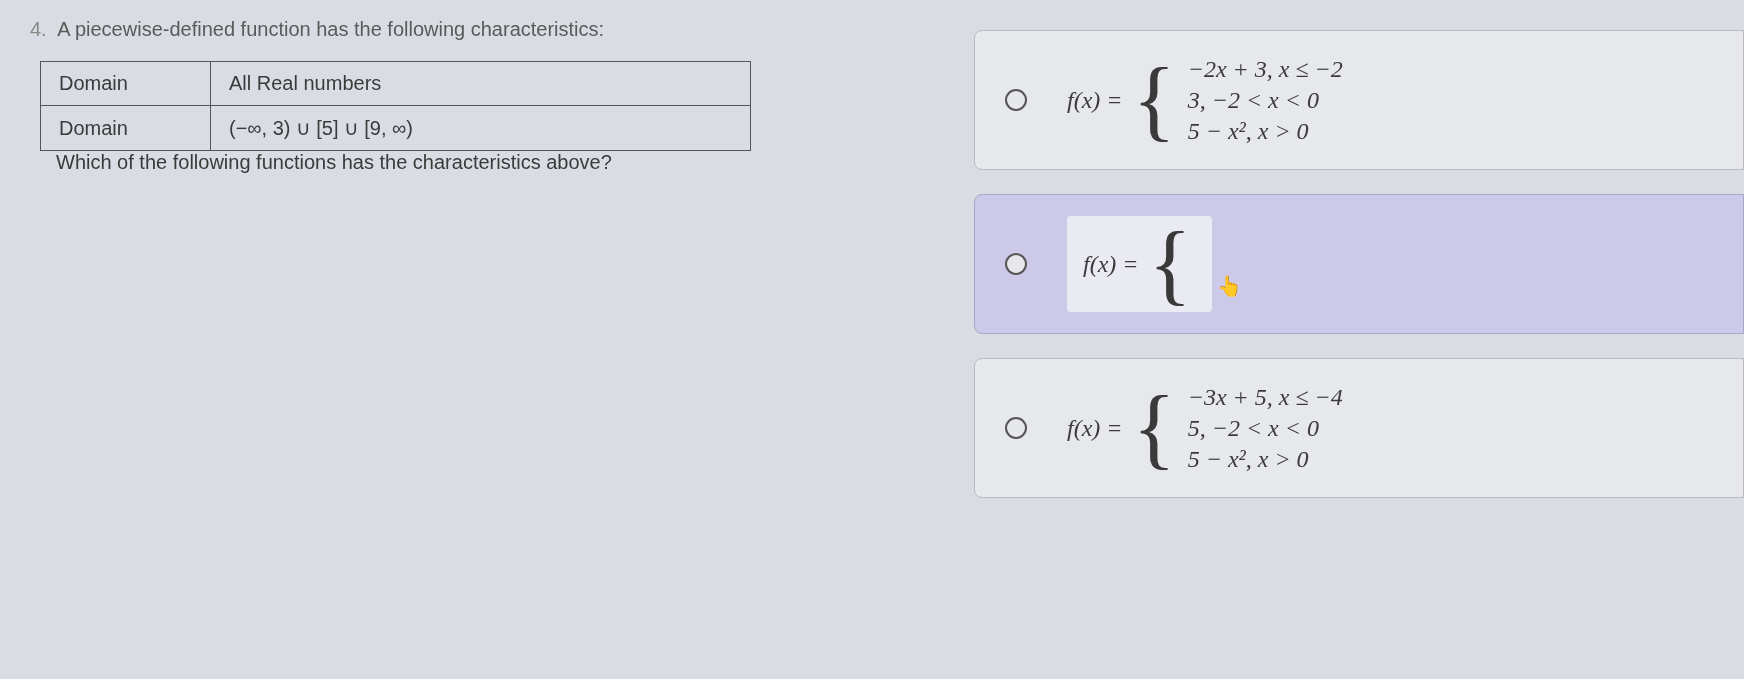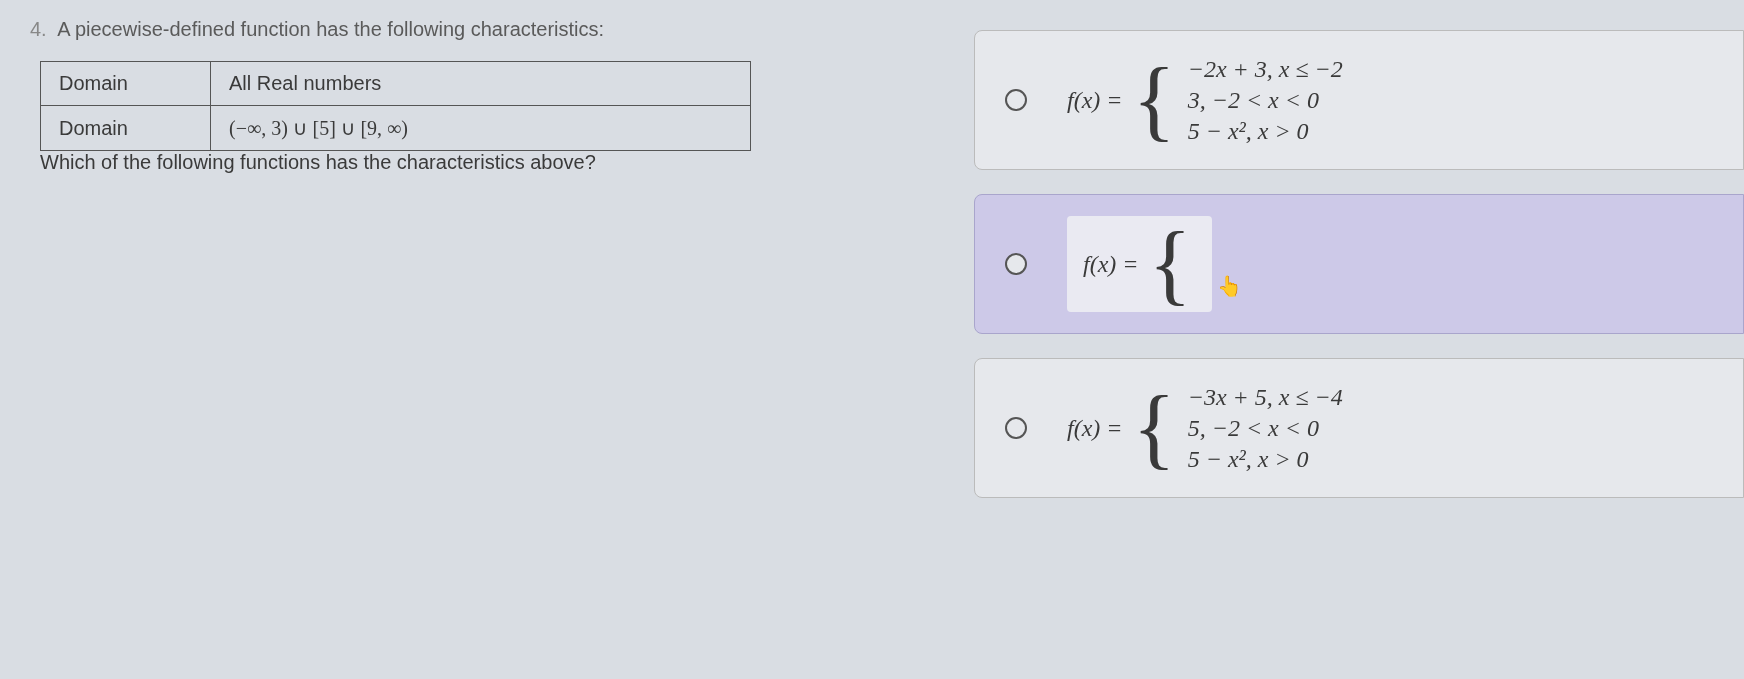--- a/index.html
+++ b/index.html
@@ -37,21 +37,21 @@
     }
     .data-table .label-cell {
       width: 170px;
     }
     .data-table .value-cell {
       width: 540px;
     }
     .follow-up {
       font-size: 20px;
       color: #3a3a3a;
-      margin-left: 10px;
+      margin-left: 26px;
     }
     .options-panel {
       position: absolute;
       top: 30px;
       right: 0;
       width: 770px;
     }
     .option {
       display: flex;
       align-items: center;
@@ -106,21 +106,21 @@
       position: relative;
     }
     .cursor-icon {
       position: absolute;
       bottom: 14px;
       left: 150px;
       font-size: 20px;
       font-style: normal;
     }
     .range-math {
-      font-family: Liberation Serif, serif;
+      font-family: Liberation Sans, sans-serif;
       font-size: 22px;
     }
   </style>
 </head>
 <body>
 
 <div class="question-header">
   <span class="num">4.</span>
   <span>A piecewise-defined function has the following characteristics:</span>
 </div>

